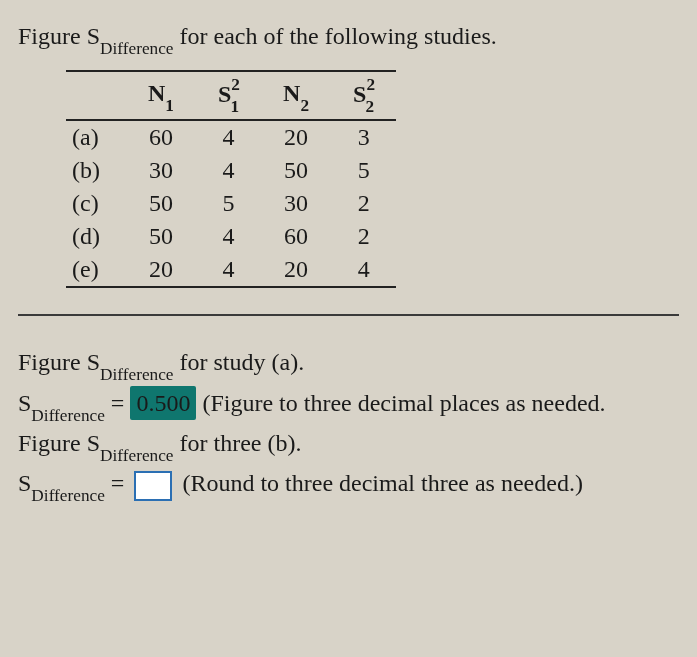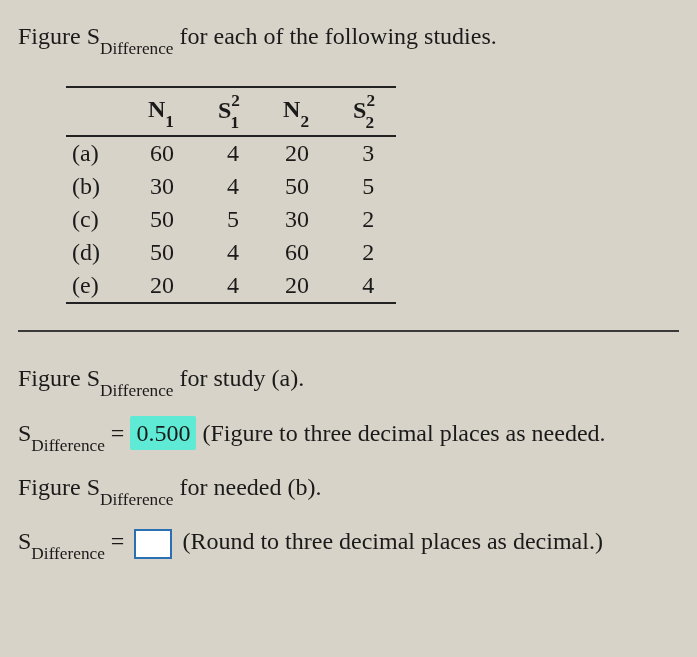--- a/index.html
+++ b/index.html
@@ -8,21 +8,21 @@
     width: 697px;
     height: 657px;
     box-sizing: border-box;
     background: #d8d3c8;
     font-family: "Times New Roman", Times, serif;
     font-size: 24px;
     color: #1a1a1a;
     position: relative;
   }
   .line {
-    margin: 6px 0 30px 0;
+    margin: 6px 0 14px 0;
     line-height: 1.35;
   }
   .sub {
     font-size: 0.72em;
     vertical-align: sub;
     position: relative;
     top: 0.25em;
   }
   .sup {
     font-size: 0.72em;
@@ -30,21 +30,21 @@
     position: relative;
     top: -0.2em;
   }
   table {
     border-collapse: collapse;
     margin: 8px 0 10px 48px;
     font-size: 24px;
   }
   th, td {
     padding: 3px 22px;
-    text-align: right;
+    text-align: center;
     font-weight: normal;
   }
   th:first-child, td:first-child {
     text-align: left;
     padding-left: 6px;
     padding-right: 26px;
   }
   thead tr {
     border-top: 2.5px solid #222;
     border-bottom: 2px solid #222;
@@ -56,36 +56,36 @@
     font-weight: bold;
     padding-top: 6px;
     padding-bottom: 6px;
   }
   .hr {
     border: none;
     border-top: 2px solid #3a3a3a;
     margin: 26px 0 30px 0;
   }
   .answer-filled {
-    background: #5eead4;
+    background: #0f766e;
     padding: 1px 6px;
     border-radius: 2px;
     display: inline-block;
   }
   .answer-box {
     display: inline-block;
     width: 34px;
     height: 26px;
     border: 2px solid #2b6fb3;
     background: #fff;
     vertical-align: middle;
     margin: 0 4px;
   }
   .section {
-    margin: 18px 0;
+    margin: 4px 0;
   }
 </style>
 </head>
 <body>
 
 <div class="line">
   <span>Figure S</span><span class="sub">Difference</span><span> for each of the following studies.</span>
 </div>
 
 <table>
@@ -149,18 +149,18 @@
 
 <div class="section line">
   <span>Figure S</span><span class="sub">Difference</span><span> for study (a).</span>
 </div>
 
 <div class="section line">
   <span>S</span><span class="sub">Difference</span><span> = </span><span class="answer-filled">0.500</span><span>  (Figure to three decimal places as needed.</span>
 </div>
 
 <div class="section line">
-  <span>Figure S</span><span class="sub">Difference</span><span> for needed (b).</span>
+  <span>Figure S</span><span class="sub">Difference</span><span> for three (b).</span>
 </div>
 
 <div class="section line">
-  <span>S</span><span class="sub">Difference</span><span> = </span><span class="answer-box"></span><span> (Round to three decimal places as decimal.)</span>
+  <span>S</span><span class="sub">Difference</span><span> = </span><span class="answer-box"></span><span> (Round to three decimal three as needed.)</span>
 </div>
 
 </body></html>

